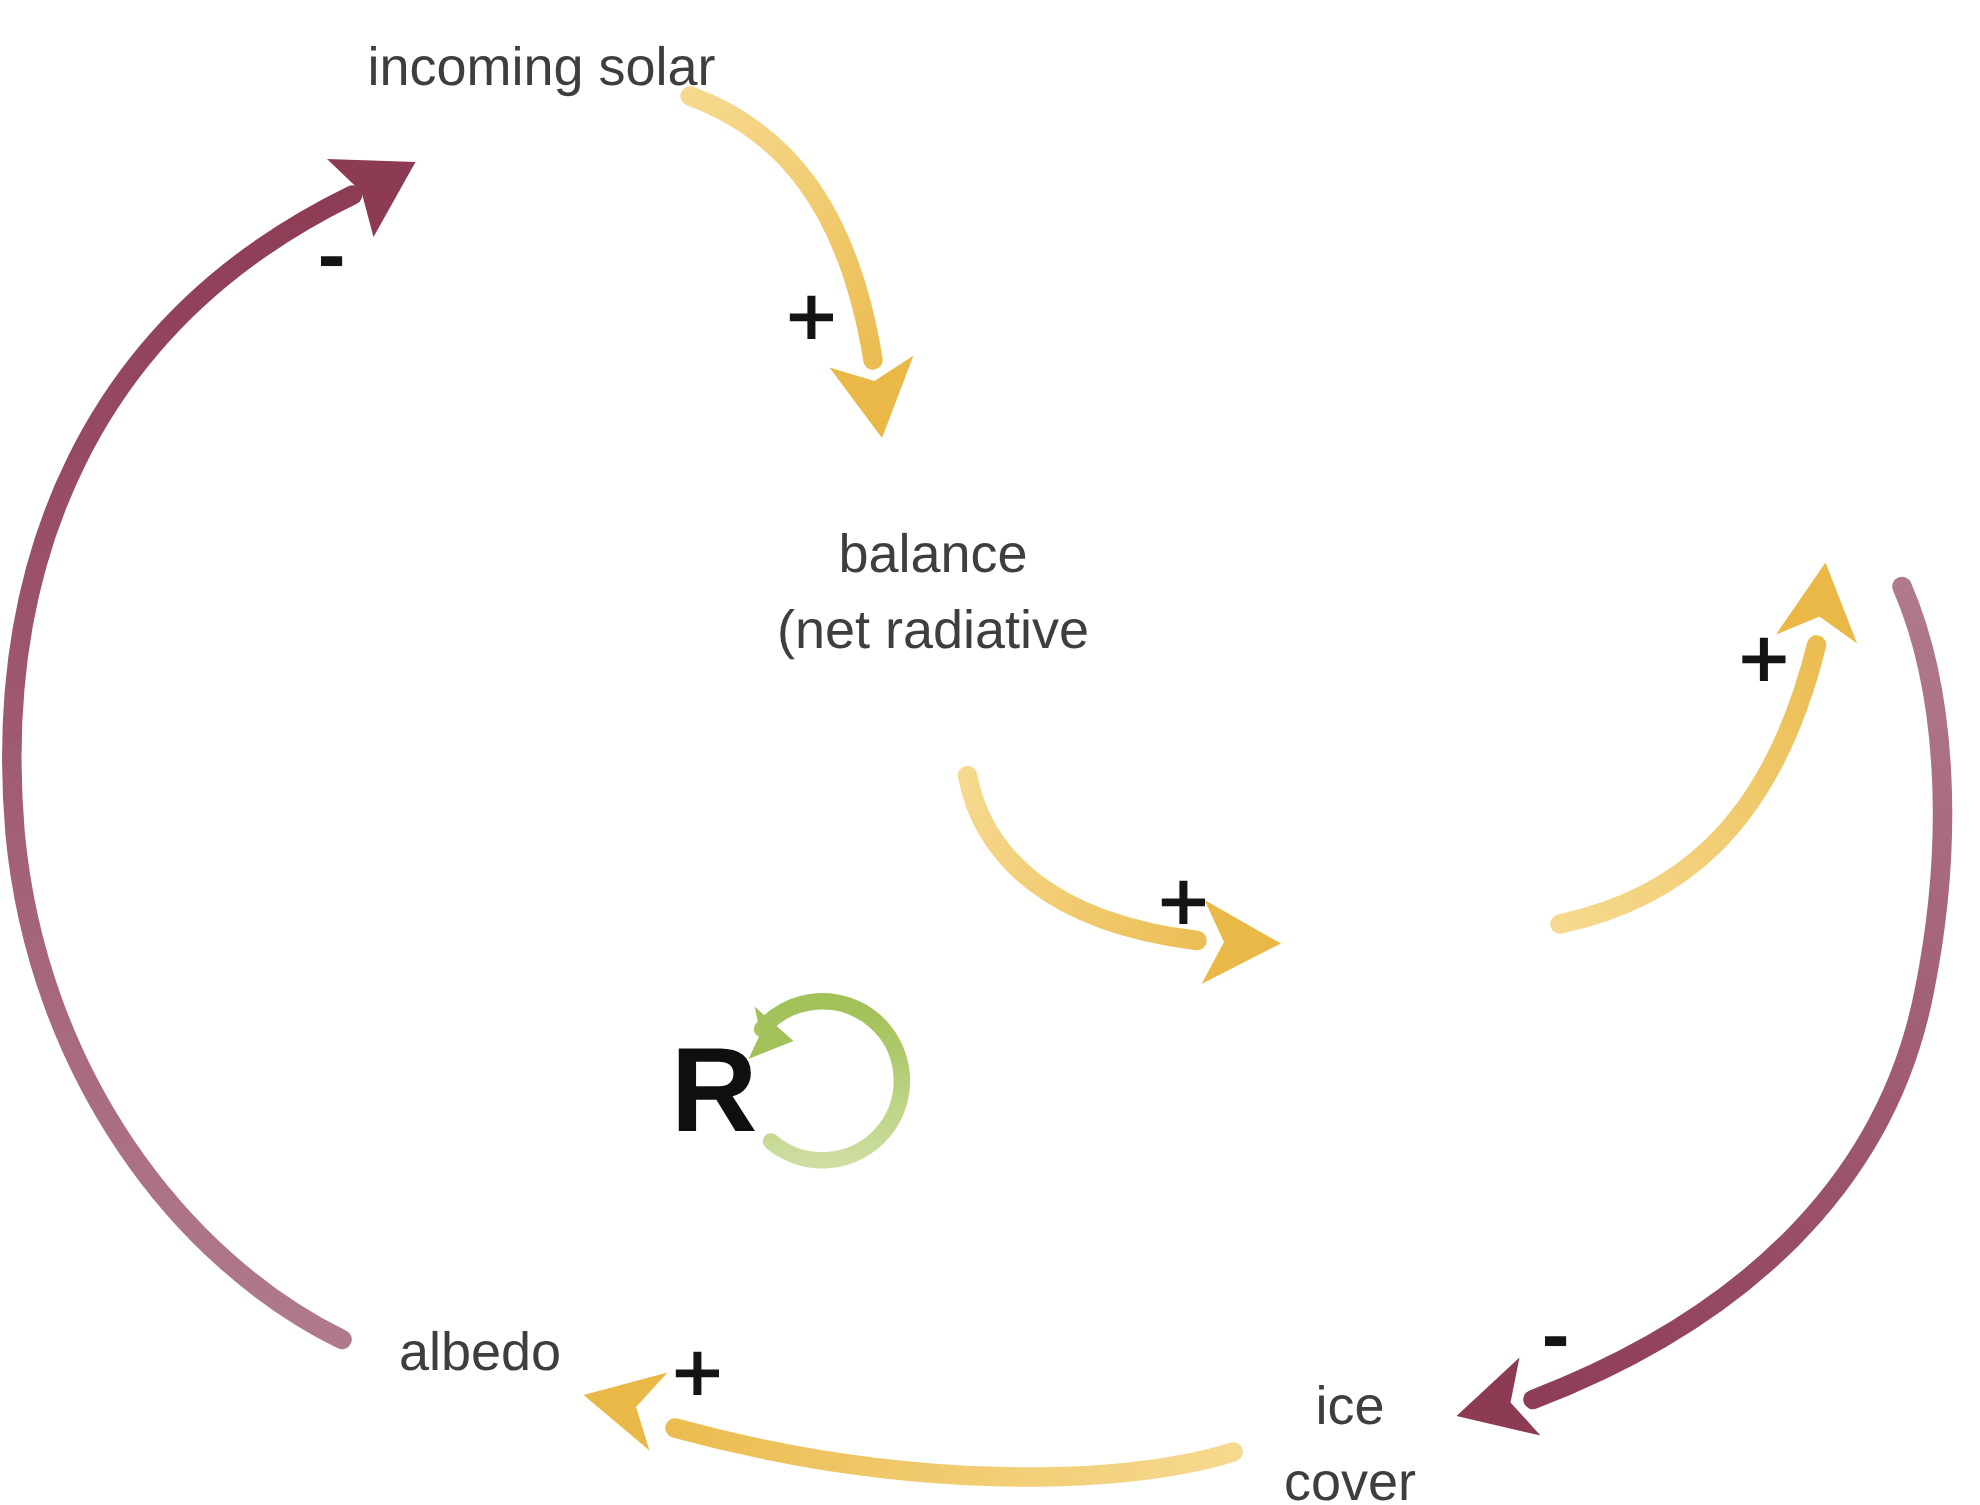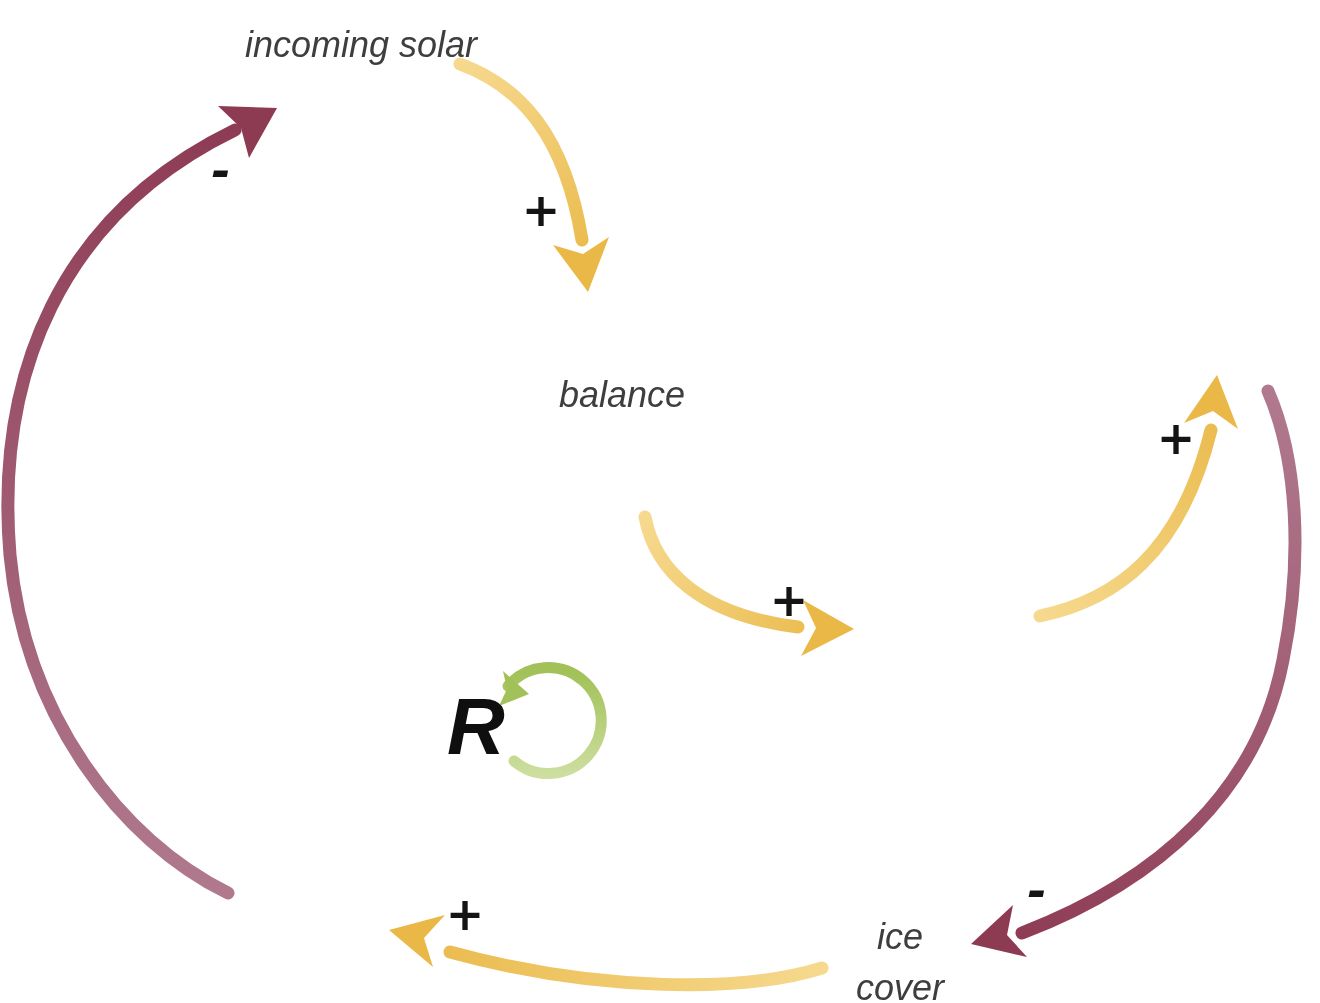--- a/index.html
+++ b/index.html
@@ -8,21 +8,20 @@
     --letter-color:#0f0f0f;
     --bg:#ffffff;
   }
   html,body{margin:0;padding:0;background:var(--bg);}
   .stage{
     position:relative;
     width:1320px;height:1003px;
     background:var(--bg);
     overflow:hidden;
     font-family:"Liberation Sans", sans-serif;
-    font-style:italic;
   }
   .stage svg{position:absolute;left:0;top:0;}
   .node{
     position:absolute;
     transform:translate(-50%,-50%);
     text-align:center;
     color:var(--text-color);
     font-size:36px;
     line-height:51px;
     white-space:nowrap;
@@ -119,29 +118,33 @@
       <polygon points="529,694 503,671 507,689 499,706" fill="#a2c158"></polygon>
     </g>
   </svg>
 
   <div class="node" style="left:361px;top:44px">
     <div>incoming solar</div>
   </div>
 
   <div class="node" style="left:622px;top:394px">
     <div>balance</div>
+    <div>(net radiative</div>
   </div>
 
 
 
   <div class="node" style="left:900px;top:962px">
     <div>ice</div>
     <div>cover</div>
   </div>
 
+  <div class="node" style="left:320px;top:901px">
+    <div>albedo</div>
+  </div>
 
   <span class="sign" style="left:221px;top:171px">-</span>
   <span class="sign" style="left:541px;top:210px">+</span>
   <span class="sign" style="left:789px;top:600px">+</span>
   <span class="sign" style="left:1176px;top:438px">+</span>
   <span class="sign" style="left:1037px;top:891px">-</span>
   <span class="sign" style="left:465px;top:914px">+</span>
 
   <span class="loop-letter" style="left:476px;top:727px">R</span>
 

